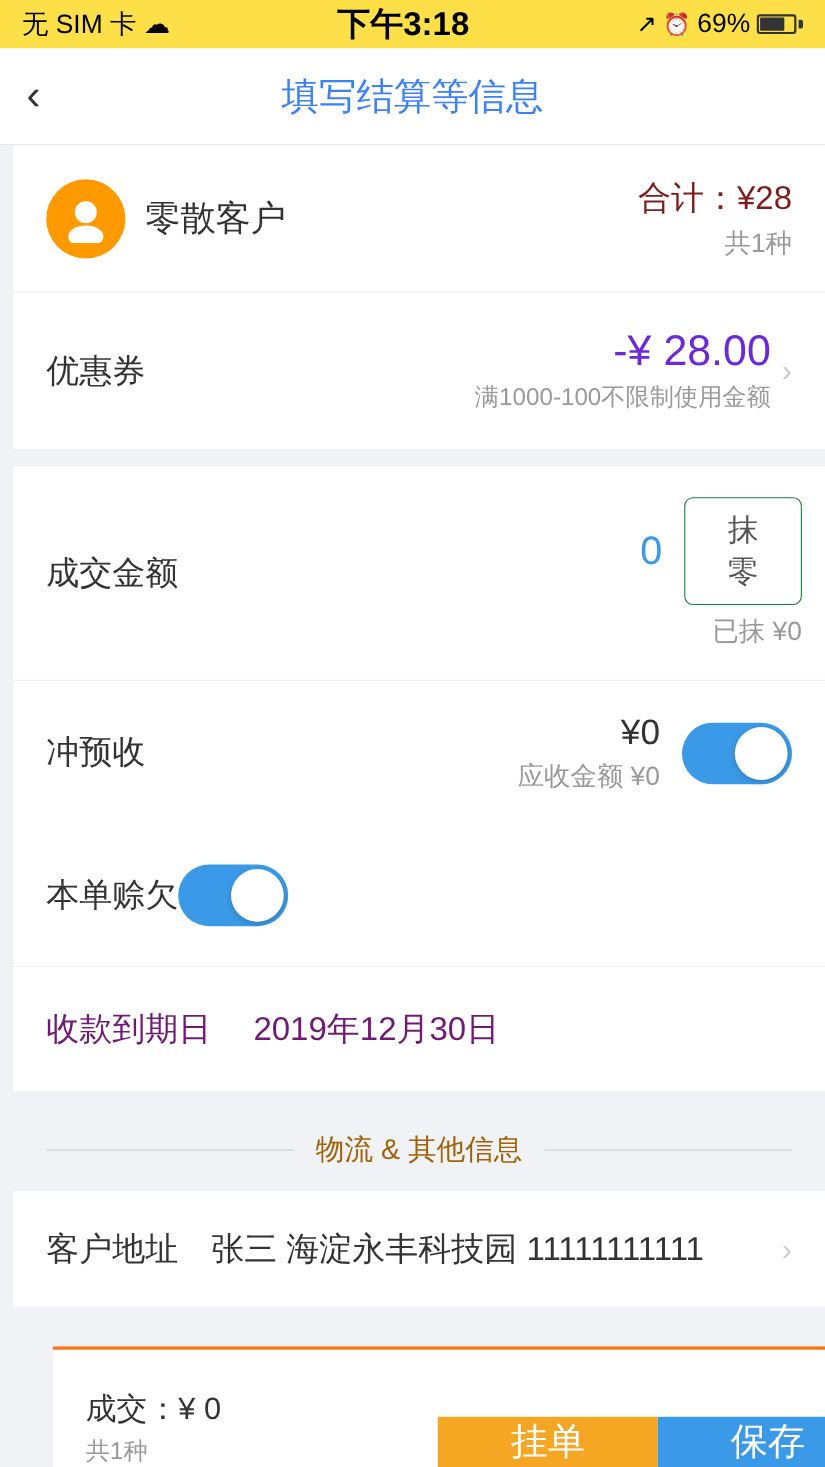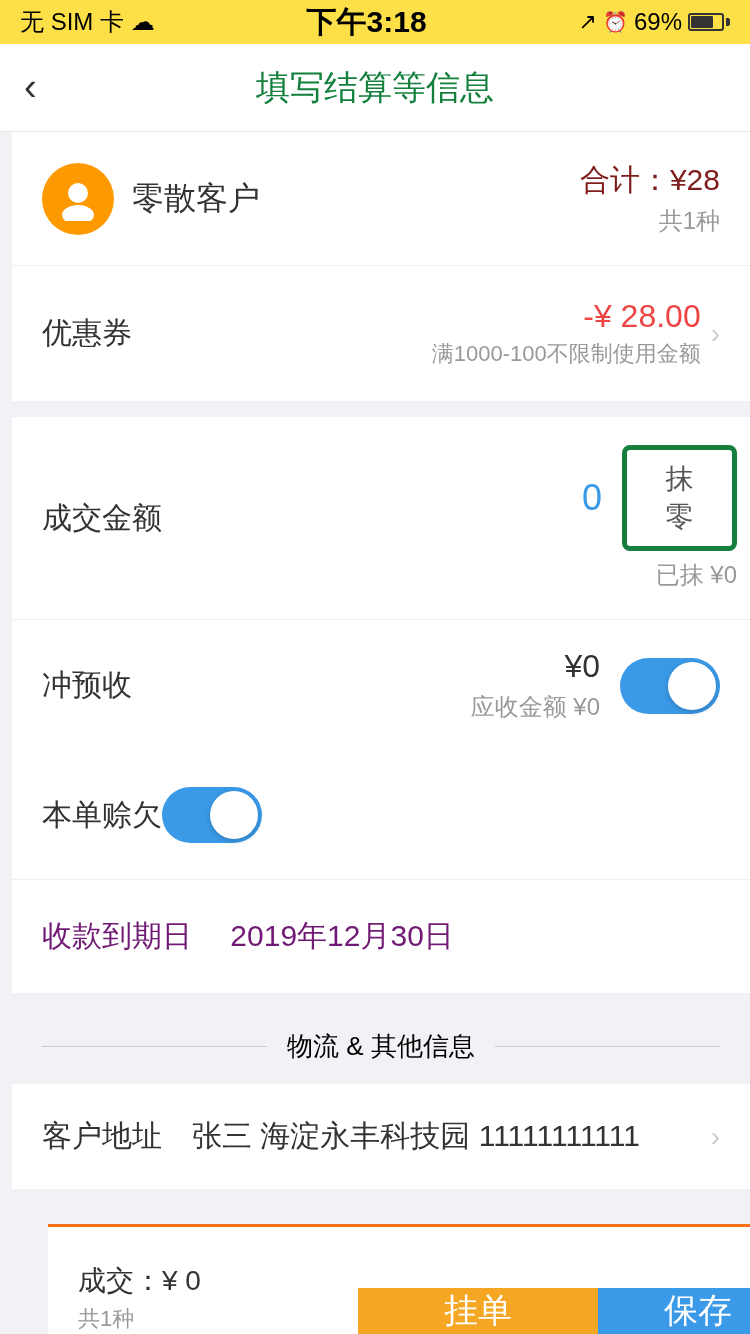--- a/index.html
+++ b/index.html
@@ -42,21 +42,21 @@
     .nav-back {
       position: absolute;
       left: 24px;
       font-size: 38px;
       color: #333;
       cursor: pointer;
     }
     .nav-title {
       font-size: 34px;
       font-weight: 500;
-      color: #15803d;
+      color: #3b82f6;
     }
 
     
     .content {
       background: #f0f2f5;
       padding-bottom: 120px;
       padding-left: 12px;
     }
 
     
@@ -118,22 +118,22 @@
     }
     .coupon-right {
       display: flex;
       align-items: center;
       gap: 10px;
     }
     .coupon-value-block {
       text-align: right;
     }
     .coupon-amount {
-      font-size: 32px;
-      color: #ef4444;
+      font-size: 39px;
+      color: #6d28d9;
       font-weight: 500;
     }
     .coupon-desc {
       font-size: 22px;
       color: #999;
       margin-top: 4px;
     }
     .chevron {
       font-size: 28px;
       color: #ccc;
@@ -167,21 +167,21 @@
     .amount-input {
       font-size: 36px;
       color: #3a9ae8;
       min-width: 60px;
       text-align: right;
       border: none;
       outline: none;
       background: transparent;
     }
     .round-zero-btn {
-      border: 5px solid #15803d;
+      border: 1px solid #15803d;
       border-radius: 8px;
       padding: 10px 26px;
       font-size: 28px;
       color: #555;
       background: #fff;
       cursor: pointer;
     }
     .sub-text {
       font-size: 24px;
       color: #999;
@@ -232,21 +232,21 @@
       padding: 20px 30px;
       gap: 20px;
     }
     .divider-line {
       flex: 1;
       height: 1px;
       background: #ccc;
     }
     .divider-text {
       font-size: 26px;
-      color: #000000;
+      color: #a16207;
     }
 
     
     .address-row {
       background: #fff;
       display: flex;
       align-items: center;
       padding: 32px 30px;
       gap: 30px;
     }
@@ -288,21 +288,21 @@
     .bottom-deal {
       font-size: 28px;
       color: #333;
     }
     .bottom-count {
       font-size: 22px;
       color: #999;
       margin-top: 4px;
     }
     .btn-hang {
-      width: 240px;
+      width: 200px;
       background: #f5a623;
       display: flex;
       align-items: center;
       justify-content: center;
       font-size: 34px;
       color: #fff;
       cursor: pointer;
     }
     .btn-save {
       width: 200px;

